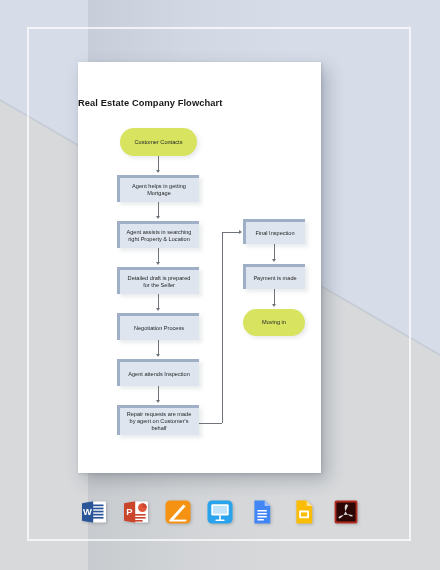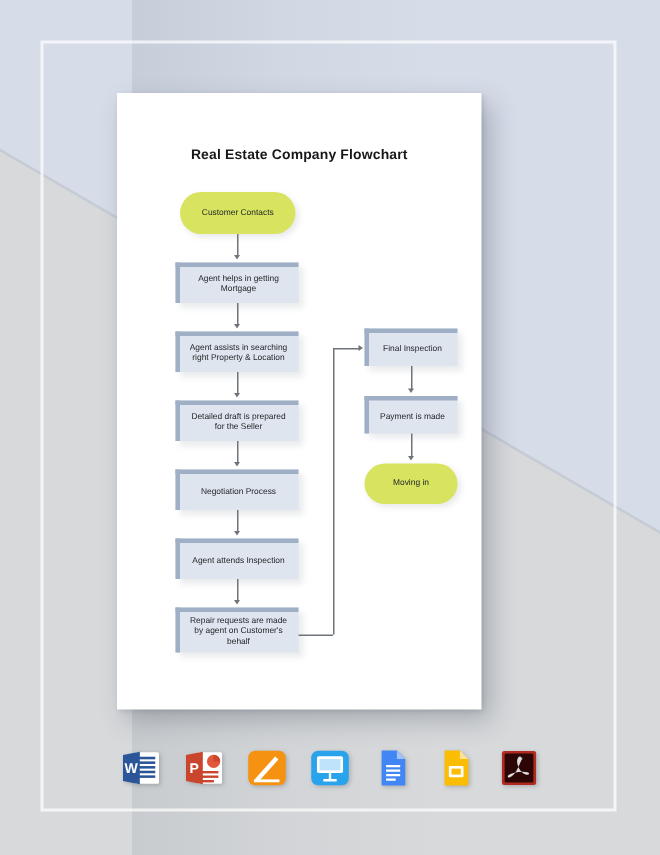--- a/index.html
+++ b/index.html
@@ -77,21 +77,20 @@
     left: 78px; top: 62px;
     width: 243px; height: 411px;
     background: #ffffff;
     box-shadow: 6px 7px 16px rgba(60,70,85,.30), 1px 1px 3px rgba(60,70,85,.18);
   }
 
   #doc-title {
     position: absolute;
     left: 0; top: 36px;
     width: 243px;
-    text-align: center;
     font-size: 9.3px;
     font-weight: bold;
     color: #17181a;
     letter-spacing: .1px;
   }
 
   
   .node {
     position: absolute;
     box-sizing: border-box;

